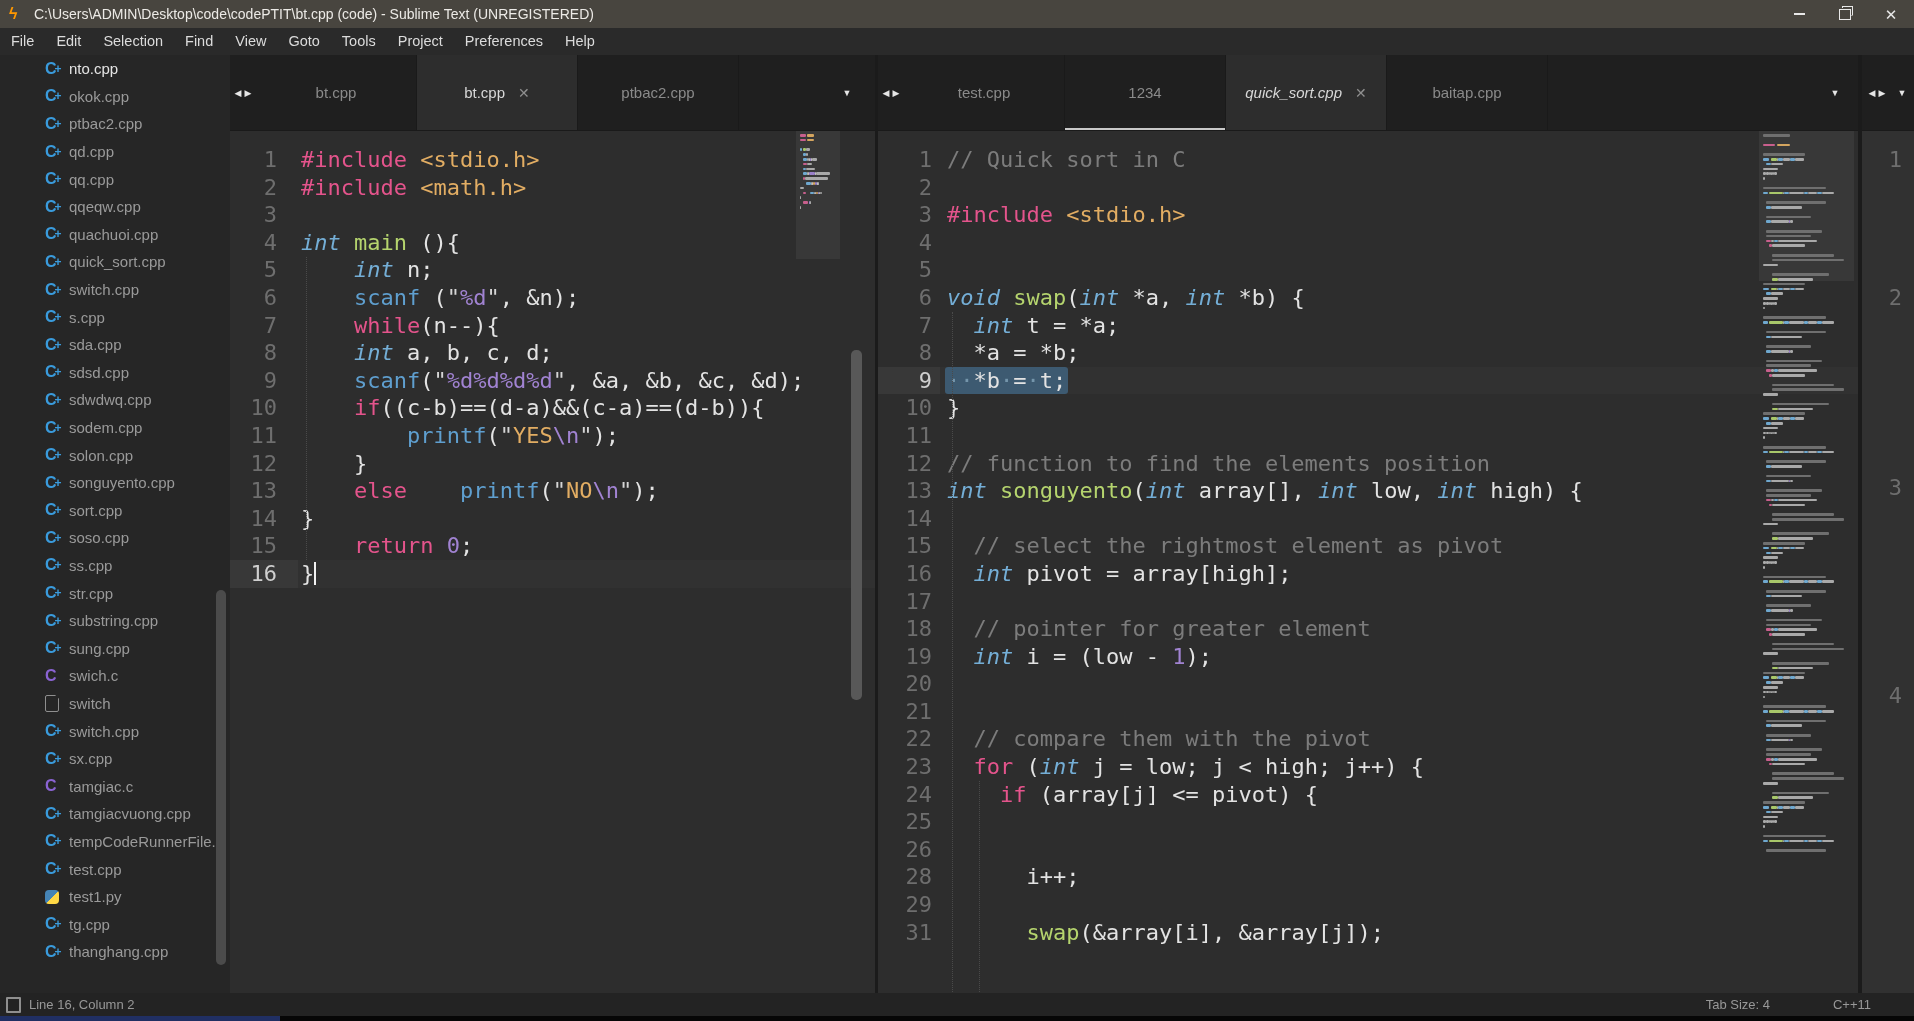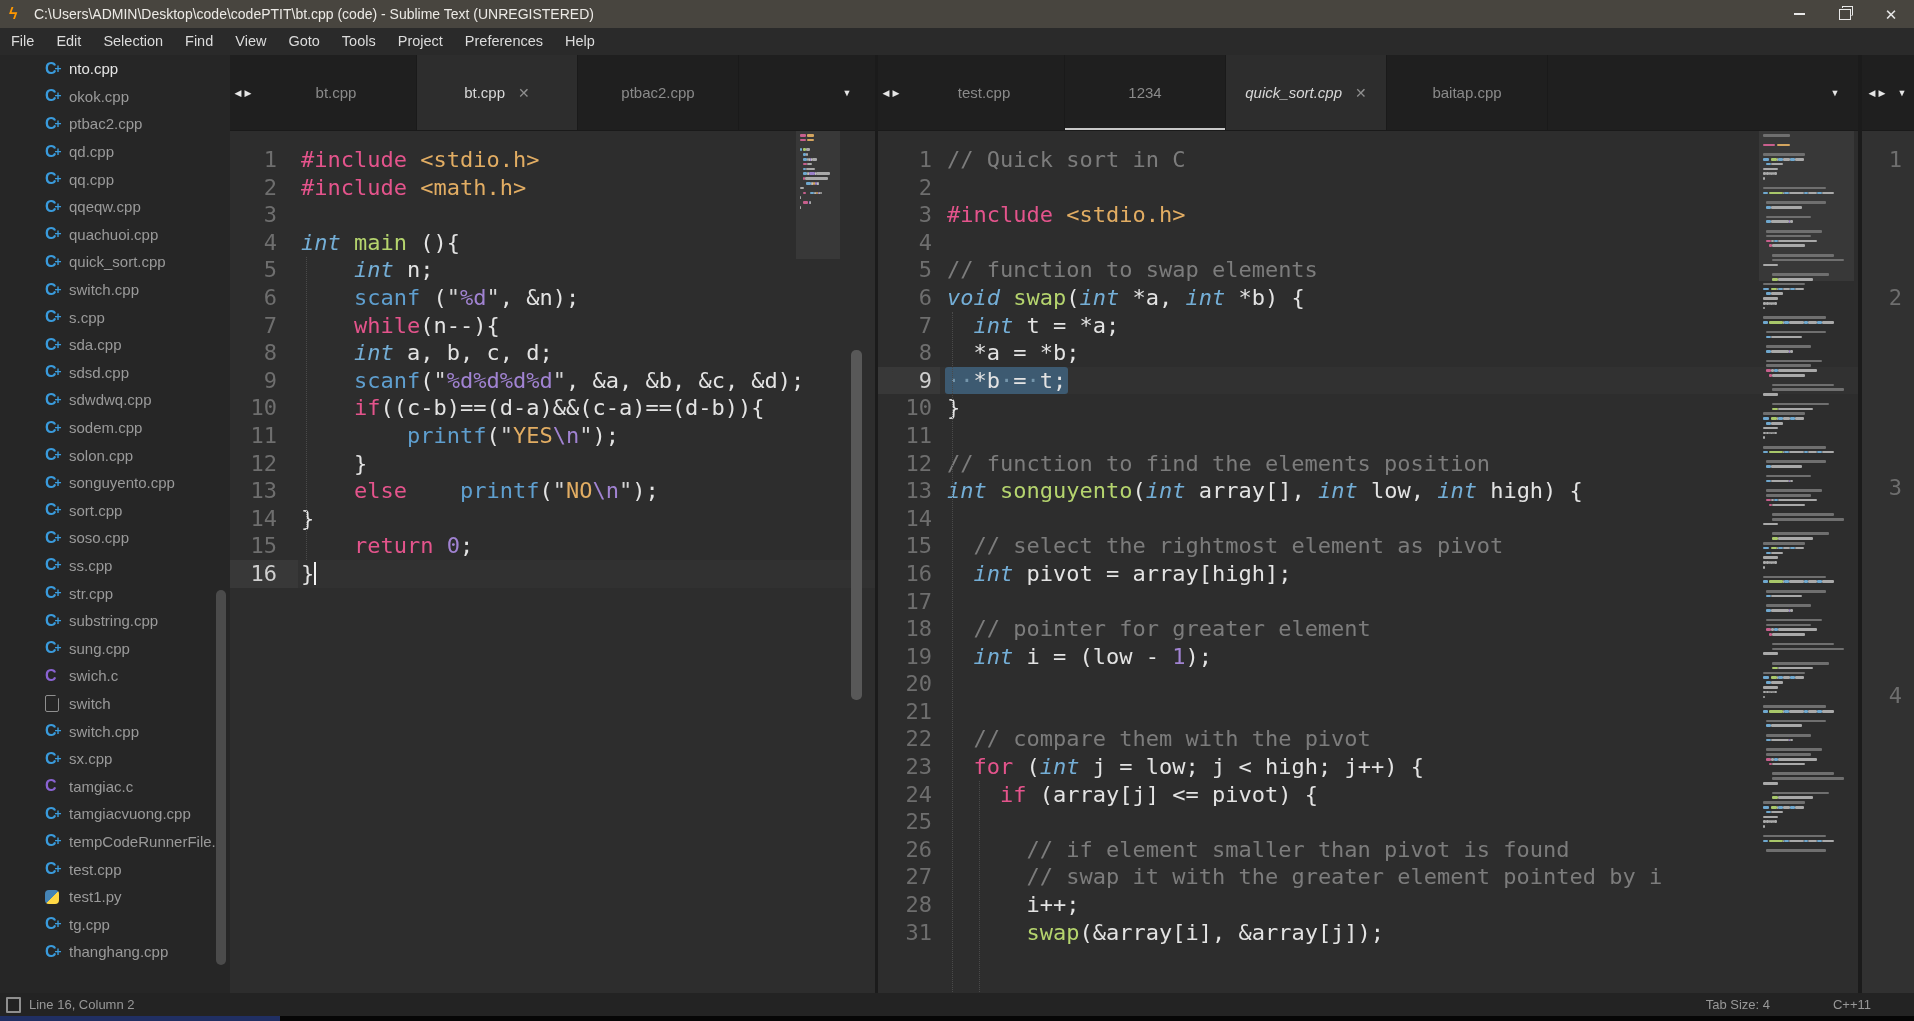--- a/index.html
+++ b/index.html
@@ -386,44 +386,44 @@
       </div>
     <div class="vscroll" style="left:621px;top:219px;width:11px;height:350px;"></div>
   </div>
 
   <div class="editor ed-right" id="ed-right">
     <div class="lines" id="lines-right">
         <div class="row"><span class="ln">1</span><span class="code"><span class="s-m">// Quick sort in C</span></span></div>
         <div class="row"><span class="ln">2</span><span class="code"></span></div>
         <div class="row"><span class="ln">3</span><span class="code"><span class="s-k">#include</span><span class="s-d"> </span><span class="s-s">&lt;stdio.h&gt;</span></span></div>
         <div class="row"><span class="ln">4</span><span class="code"></span></div>
-        <div class="row"><span class="ln">5</span><span class="code"><span class="s-m">// function to swap elements</span></span></div>
+        <div class="row"><span class="ln">5</span></div>
         <div class="row"><span class="ln">6</span><span class="code"><span class="s-t">void</span><span class="s-d"> </span><span class="s-f">swap</span><span class="s-d">(</span><span class="s-t">int</span><span class="s-d"> *a, </span><span class="s-t">int</span><span class="s-d"> *b) {</span></span></div>
         <div class="row"><span class="ln">7</span><span class="code"><span class="s-d">  </span><span class="s-t">int</span><span class="s-d"> t = *a;</span></span></div>
         <div class="row"><span class="ln">8</span><span class="code"><span class="s-d">  *a = *b;</span></span></div>
         <div class="row cur"><span class="ln">9</span><span class="code"><span class="sel"><span class="s-w">··</span><span class="s-d">*b</span><span class="s-w">·</span><span class="s-d">=</span><span class="s-w">·</span><span class="s-d">t;</span></span></span></div>
         <div class="row"><span class="ln">10</span><span class="code"><span class="s-d">}</span></span></div>
         <div class="row"><span class="ln">11</span><span class="code"></span></div>
         <div class="row"><span class="ln">12</span><span class="code"><span class="s-m">// function to find the elements position</span></span></div>
         <div class="row"><span class="ln">13</span><span class="code"><span class="s-t">int</span><span class="s-d"> </span><span class="s-f">songuyento</span><span class="s-d">(</span><span class="s-t">int</span><span class="s-d"> array[], </span><span class="s-t">int</span><span class="s-d"> low, </span><span class="s-t">int</span><span class="s-d"> high) {</span></span></div>
         <div class="row"><span class="ln">14</span><span class="code"></span></div>
         <div class="row"><span class="ln">15</span><span class="code"><span class="s-d">  </span><span class="s-m">// select the rightmost element as pivot</span></span></div>
         <div class="row"><span class="ln">16</span><span class="code"><span class="s-d">  </span><span class="s-t">int</span><span class="s-d"> pivot = array[high];</span></span></div>
         <div class="row"><span class="ln">17</span><span class="code"></span></div>
         <div class="row"><span class="ln">18</span><span class="code"><span class="s-d">  </span><span class="s-m">// pointer for greater element</span></span></div>
         <div class="row"><span class="ln">19</span><span class="code"><span class="s-d">  </span><span class="s-t">int</span><span class="s-d"> i = (low - </span><span class="s-n">1</span><span class="s-d">);</span></span></div>
         <div class="row"><span class="ln">20</span><span class="code"></span></div>
         <div class="row"><span class="ln">21</span><span class="code"><span class="s-d">  </span></span></div>
         <div class="row"><span class="ln">22</span><span class="code"><span class="s-d">  </span><span class="s-m">// compare them with the pivot</span></span></div>
         <div class="row"><span class="ln">23</span><span class="code"><span class="s-d">  </span><span class="s-k">for</span><span class="s-d"> (</span><span class="s-t">int</span><span class="s-d"> j = low; j &lt; high; j++) {</span></span></div>
         <div class="row"><span class="ln">24</span><span class="code"><span class="s-d">    </span><span class="s-k">if</span><span class="s-d"> (array[j] &lt;= pivot) {</span></span></div>
         <div class="row"><span class="ln">25</span><span class="code"></span></div>
-        <div class="row"><span class="ln">26</span><span class="code"><span class="s-d">      </span><span class="s-m">// if element smaller than pivot is found</span></span></div>
-        <div class="row"><span class="ln">27</span><span class="code"><span class="s-d">      </span><span class="s-m">// swap it with the greater element pointed by i</span></span></div>
+        <div class="row"><span class="ln">26</span><span class="code"><span class="s-d">      </span></span></div>
         <div class="row"><span class="ln">28</span><span class="code"><span class="s-d">      i++;</span></span></div>
+        <div class="row"><span class="ln">29</span><span class="code"></span></div>
         <div class="row"><span class="ln">31</span><span class="code"><span class="s-d">      </span><span class="s-f">swap</span><span class="s-d">(&amp;array[i], &amp;array[j]);</span></span></div>
       </div>
     <div class="guide" style="left:74px;top:181px;height:690px;"></div>
     <div class="guide" style="left:101px;top:650px;height:221px;"></div>
     <div class="viewport" style="left:881px;top:0;width:95px;height:150px;"></div>
     <div class="minimap" id="mm-right" style="left:885px;top:3px;width:88px;height:726px;overflow:hidden;">
         <div class="mm-bar" style="left: 0px; top: 0px; width: 27px; background: rgb(111, 111, 111);"></div>
         <div class="mm-bar" style="left: 0px; top: 9.6px; width: 12px; background: rgb(200, 95, 141);"></div>
         <div class="mm-bar" style="left: 13.5px; top: 9.6px; width: 13.5px; background: rgb(212, 165, 95);"></div>
         <div class="mm-bar" style="left: 0px; top: 19.2px; width: 42px; background: rgb(111, 111, 111);"></div>

